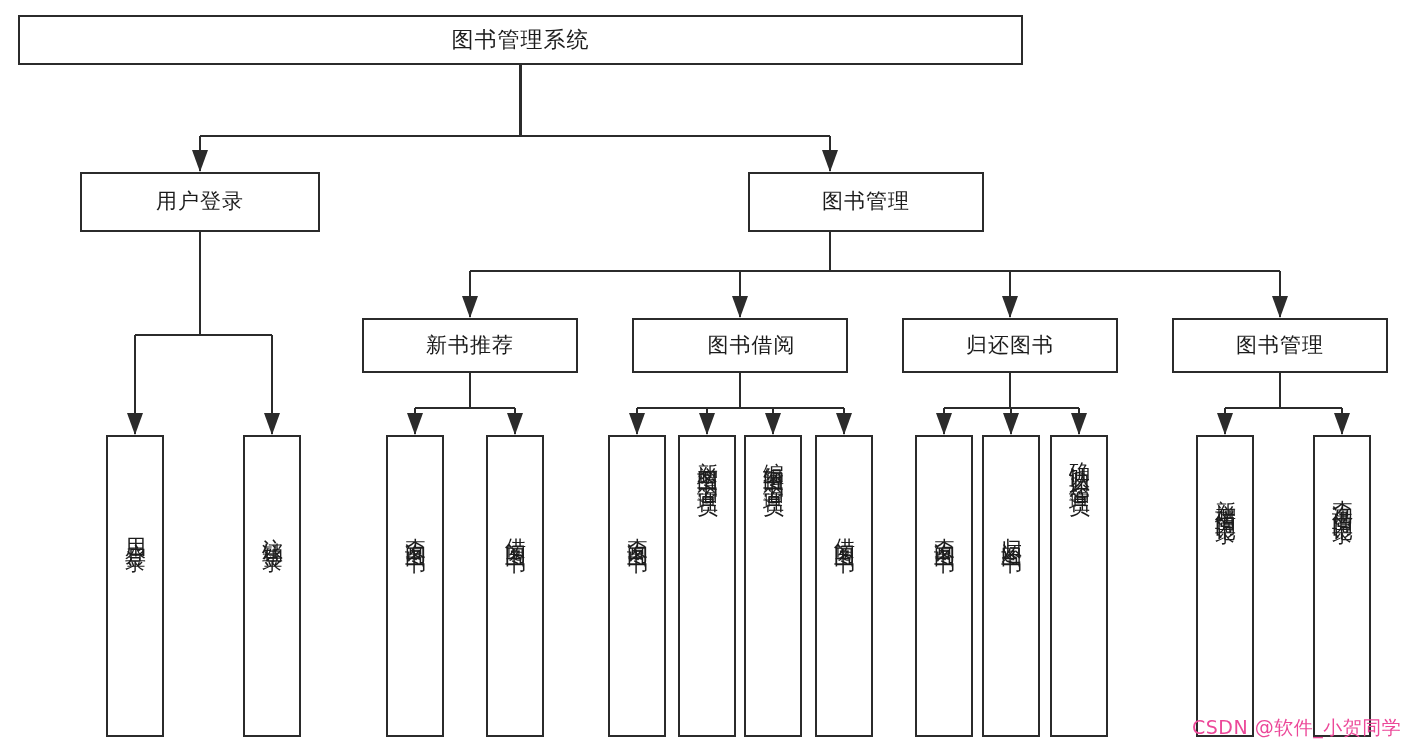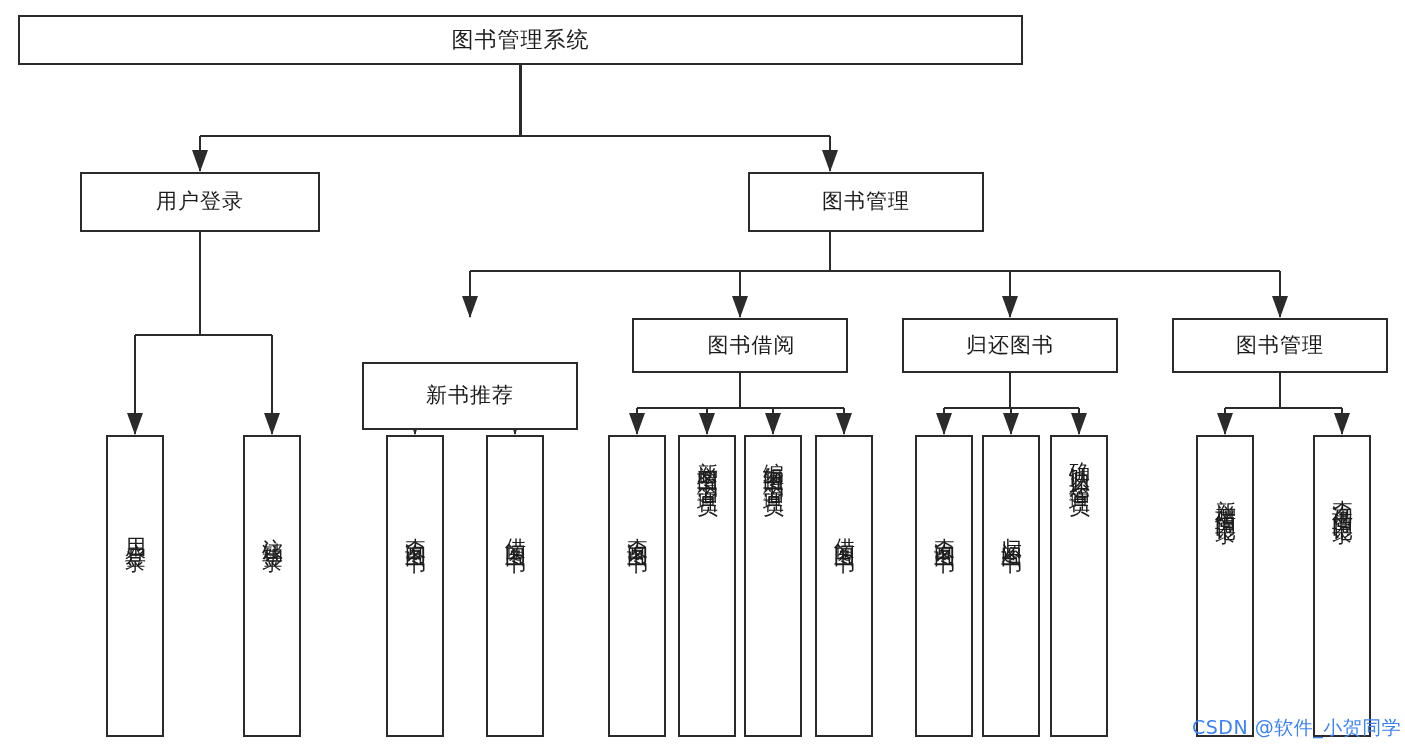--- a/index.html
+++ b/index.html
@@ -133,21 +133,21 @@
   <div id="nodes">
       <div class="node horiz root" style="left: 18px; top: 15px; width: 1005px; height: 50px;">
         <span class="label">图书管理系统</span>
       </div>
       <div class="node horiz" style="left: 80px; top: 172px; width: 240px; height: 60px;">
         <span class="label">用户登录</span>
       </div>
       <div class="node horiz" style="left: 748px; top: 172px; width: 236px; height: 60px;">
         <span class="label">图书管理</span>
       </div>
-      <div class="node horiz" style="left: 362px; top: 318px; width: 216px; height: 68px; margin-top: 44px;">
+      <div class="node horiz" style="left: 362px; top: 318px; width: 216px; height: 55px;">
         <span class="label">新书推荐</span>
       </div>
       <div class="node horiz" style="left: 632px; top: 318px; width: 216px; height: 55px; padding-left: 23px;">
         <span class="label">图书借阅</span>
       </div>
       <div class="node horiz" style="left: 902px; top: 318px; width: 216px; height: 55px;">
         <span class="label">归还图书</span>
       </div>
       <div class="node horiz" style="left: 1172px; top: 318px; width: 216px; height: 55px;">
         <span class="label">图书管理</span>
@@ -185,14 +185,14 @@
       <div class="node vert" style="left: 1050px; top: 435px; width: 58px; height: 302px;">
         <span class="label" style="margin-top: 8px;">确认归还（管理员）</span>
       </div>
       <div class="node vert" style="left: 1196px; top: 435px; width: 58px; height: 302px;">
         <span class="label" style="margin-top: 46px;">新增借阅记录</span>
       </div>
       <div class="node vert" style="left: 1313px; top: 435px; width: 58px; height: 302px;">
         <span class="label" style="margin-top: 46px;">查询借阅记录</span>
       </div>
     </div>
-  <div class="watermark" style="left: 1192px; top: 715px; color: #3b82f6;">CSDN @软件_小贺同学</div>
+  <div class="watermark" style="left: 1192px; top: 715px; color: #ec4899;">CSDN @软件_小贺同学</div>
 </div>
 
 </body></html>

